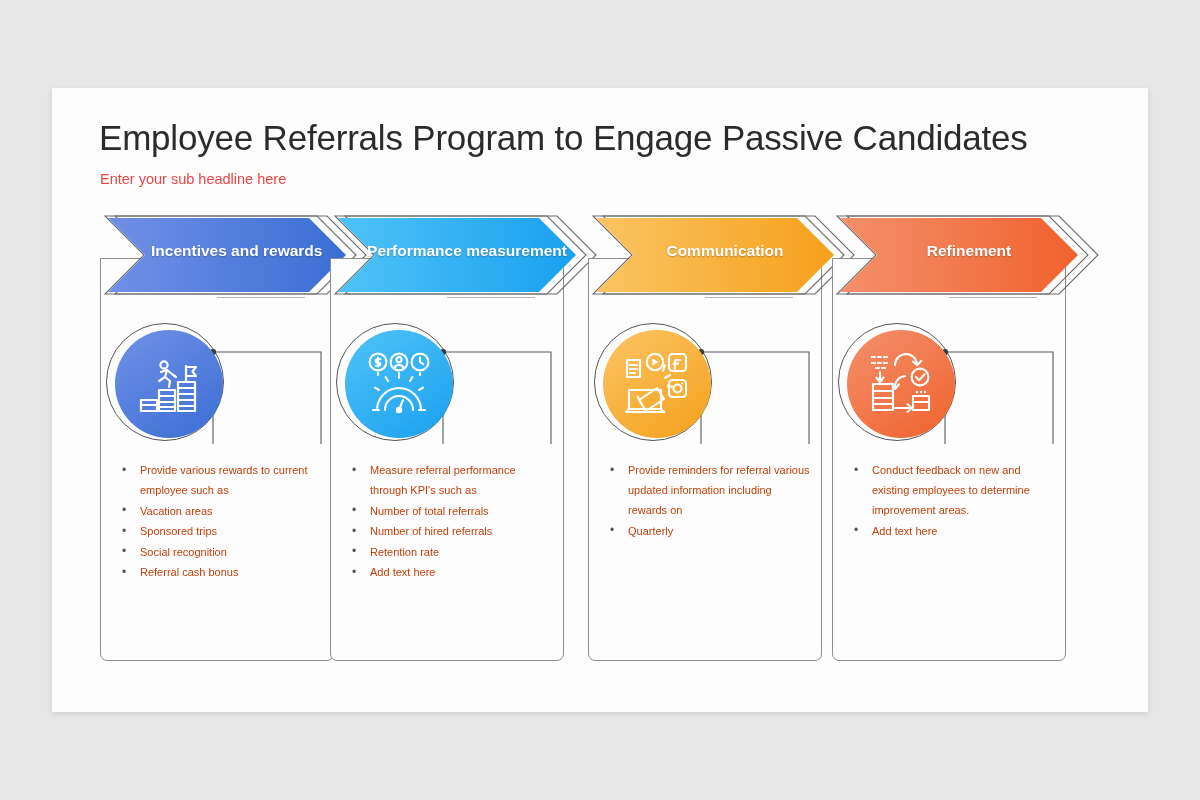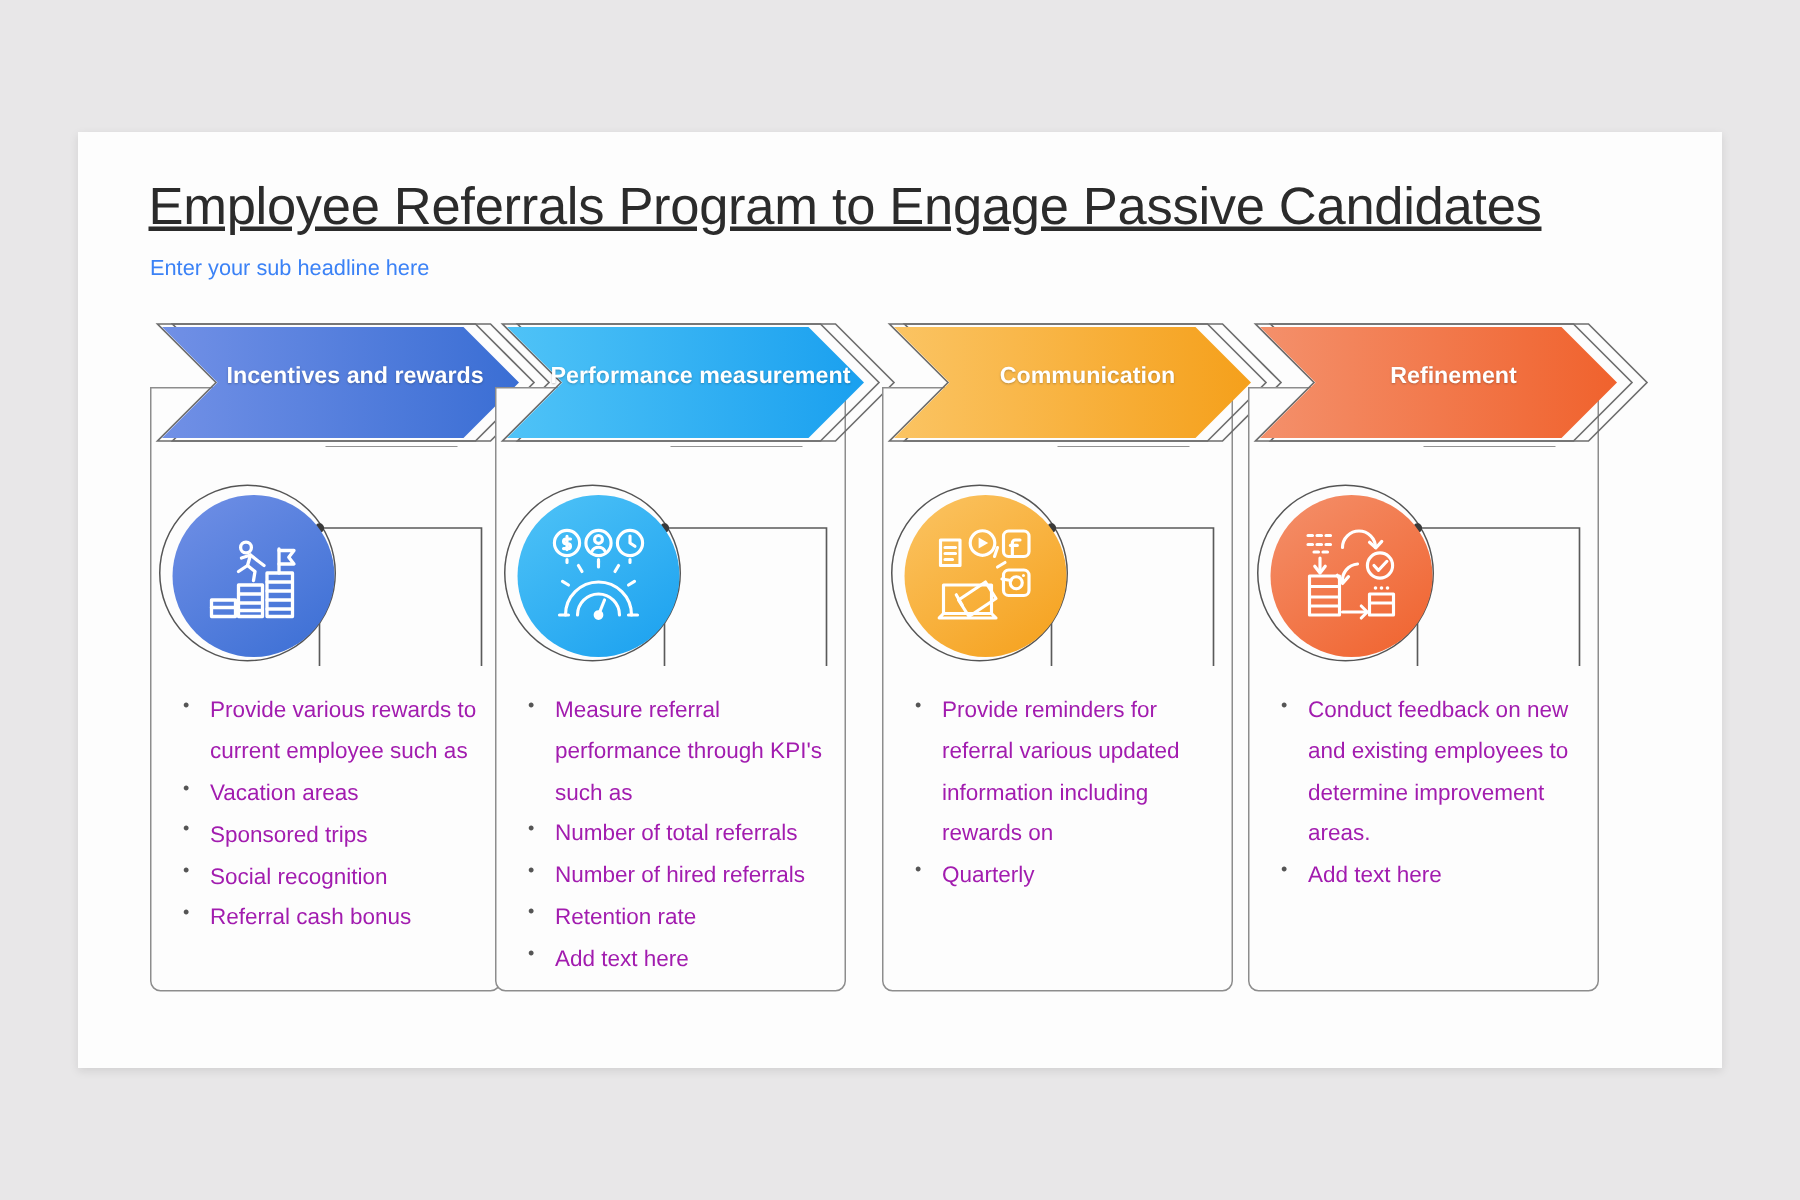--- a/index.html
+++ b/index.html
@@ -25,28 +25,27 @@
   
   #title {
     position: absolute;
     left: 47px;
     top: 30px;
     font-size: 35px;
     font-weight: 400;
     color: #2b2b2b;
     letter-spacing: -0.2px;
     white-space: nowrap;
-    text-decoration: underline;
   }
   #subtitle {
     position: absolute;
     left: 48px;
     top: 83px;
     font-size: 14.5px;
-    color: #3b82f6;
+    color: #ef4444;
   }
 
   
   .col {
     position: absolute;
     top: 124px;
     width: 243px;
     height: 450px;
   }
   .col[data-col="0"] { left: 47px; }
@@ -136,23 +135,23 @@
   .bullets {
     position: absolute;
     left: 18px;
     top: 248px;
     width: 208px;
     list-style: none;
   }
   .bullets li {
     position: relative;
     padding-left: 23px;
-    font-size: 15px;
+    font-size: 11px;
     line-height: 1.82;
-    color: #a21caf;
+    color: #c2410c;
     margin-bottom: 0.5px;
   }
   .bullets li::before {
     content: "•";
     position: absolute;
     left: 5px;
     top: -0.5px;
     color: #555;
     font-size: 12px;
   }

